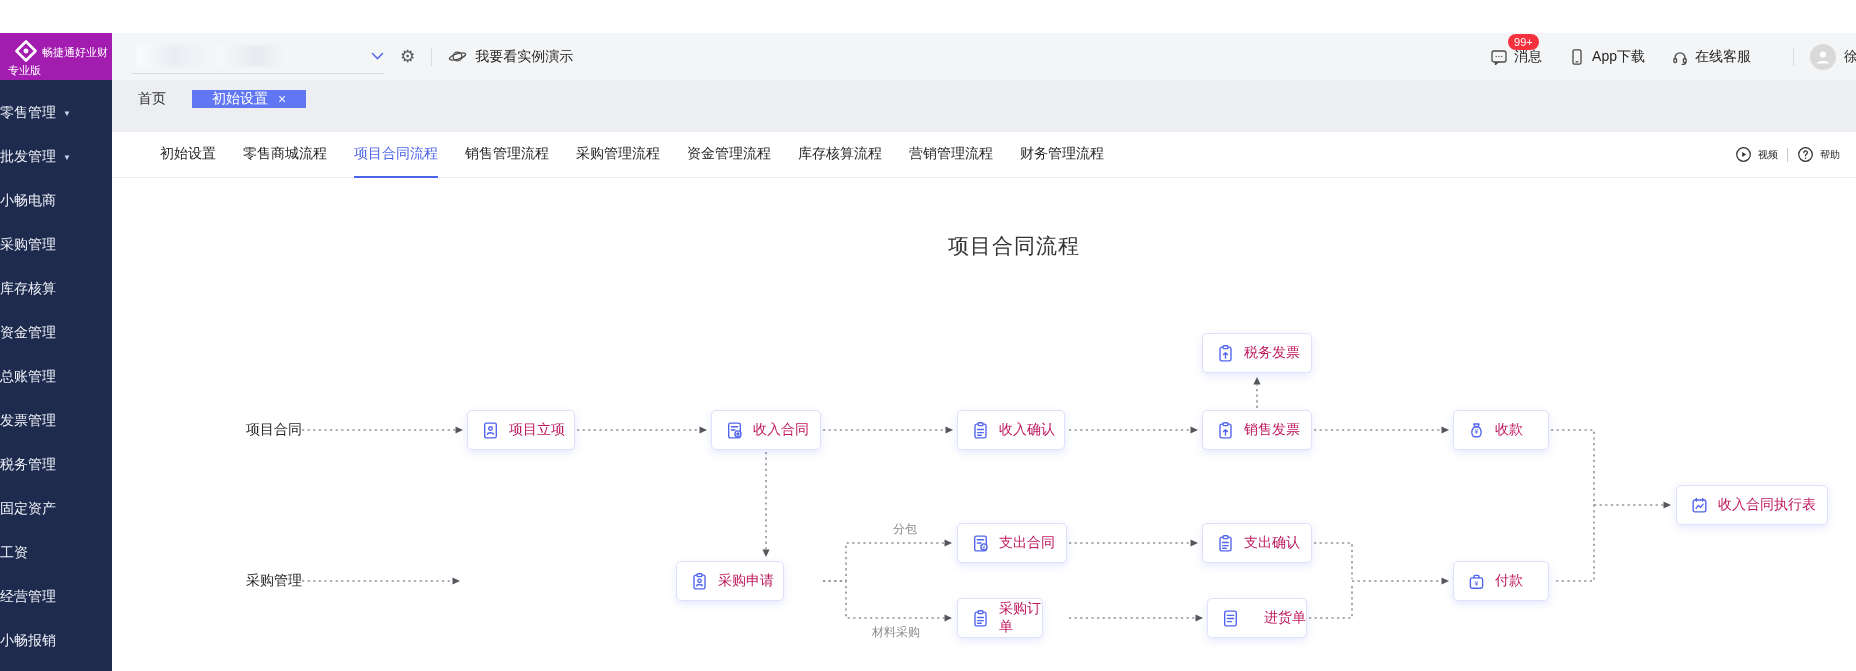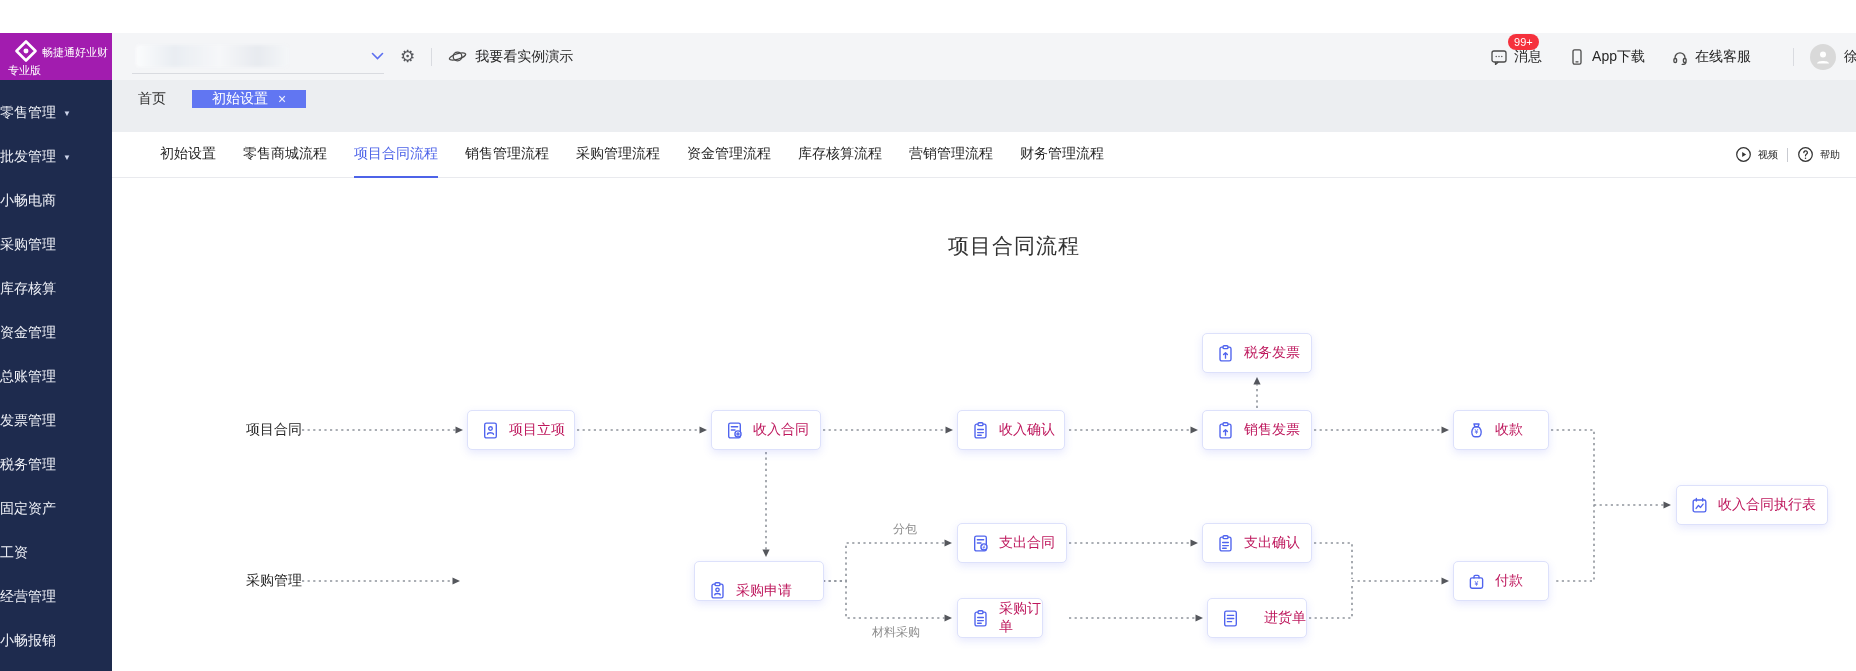--- a/index.html
+++ b/index.html
@@ -334,21 +334,21 @@
       </div>
       <div class="node" style="left: 1676px; top: 485px; width: 152px;">
         <span class="nicon">
           <svg width="19" height="19" viewBox="0 0 18 18" fill="none" stroke="#5064ee" stroke-width="1.3" stroke-linecap="round" stroke-linejoin="round">
             <rect x="3" y="3.8" width="12" height="11.2" rx="1.6"></rect>
             <path d="M6 2.2v2.6M12 2.2v2.6M5.8 11.8l2.2-2.9 2 1.9 2.4-3.1"></path>
           </svg>
         </span>
         <span>收入合同执行表</span>
       </div>
-      <div class="node" style="left: 694px; top: 561px; width: 130px; align-items: flex-end;">
+      <div class="node" style="left: 676px; top: 561px; width: 108px;">
         <span class="nicon">
           <svg width="19" height="19" viewBox="0 0 18 18" fill="none" stroke="#5064ee" stroke-width="1.3" stroke-linecap="round" stroke-linejoin="round">
             <rect x="3.8" y="3" width="10.4" height="13" rx="1.6"></rect>
             <rect x="6.7" y="1.6" width="4.6" height="2.8" rx="0.9" fill="#fff"></rect>
             <circle cx="9" cy="8.3" r="1.6"></circle>
             <path d="M6.4 13.2c0-1.8 5.2-1.8 5.2 0"></path>
           </svg>
         </span>
         <span>采购申请</span>
       </div>

